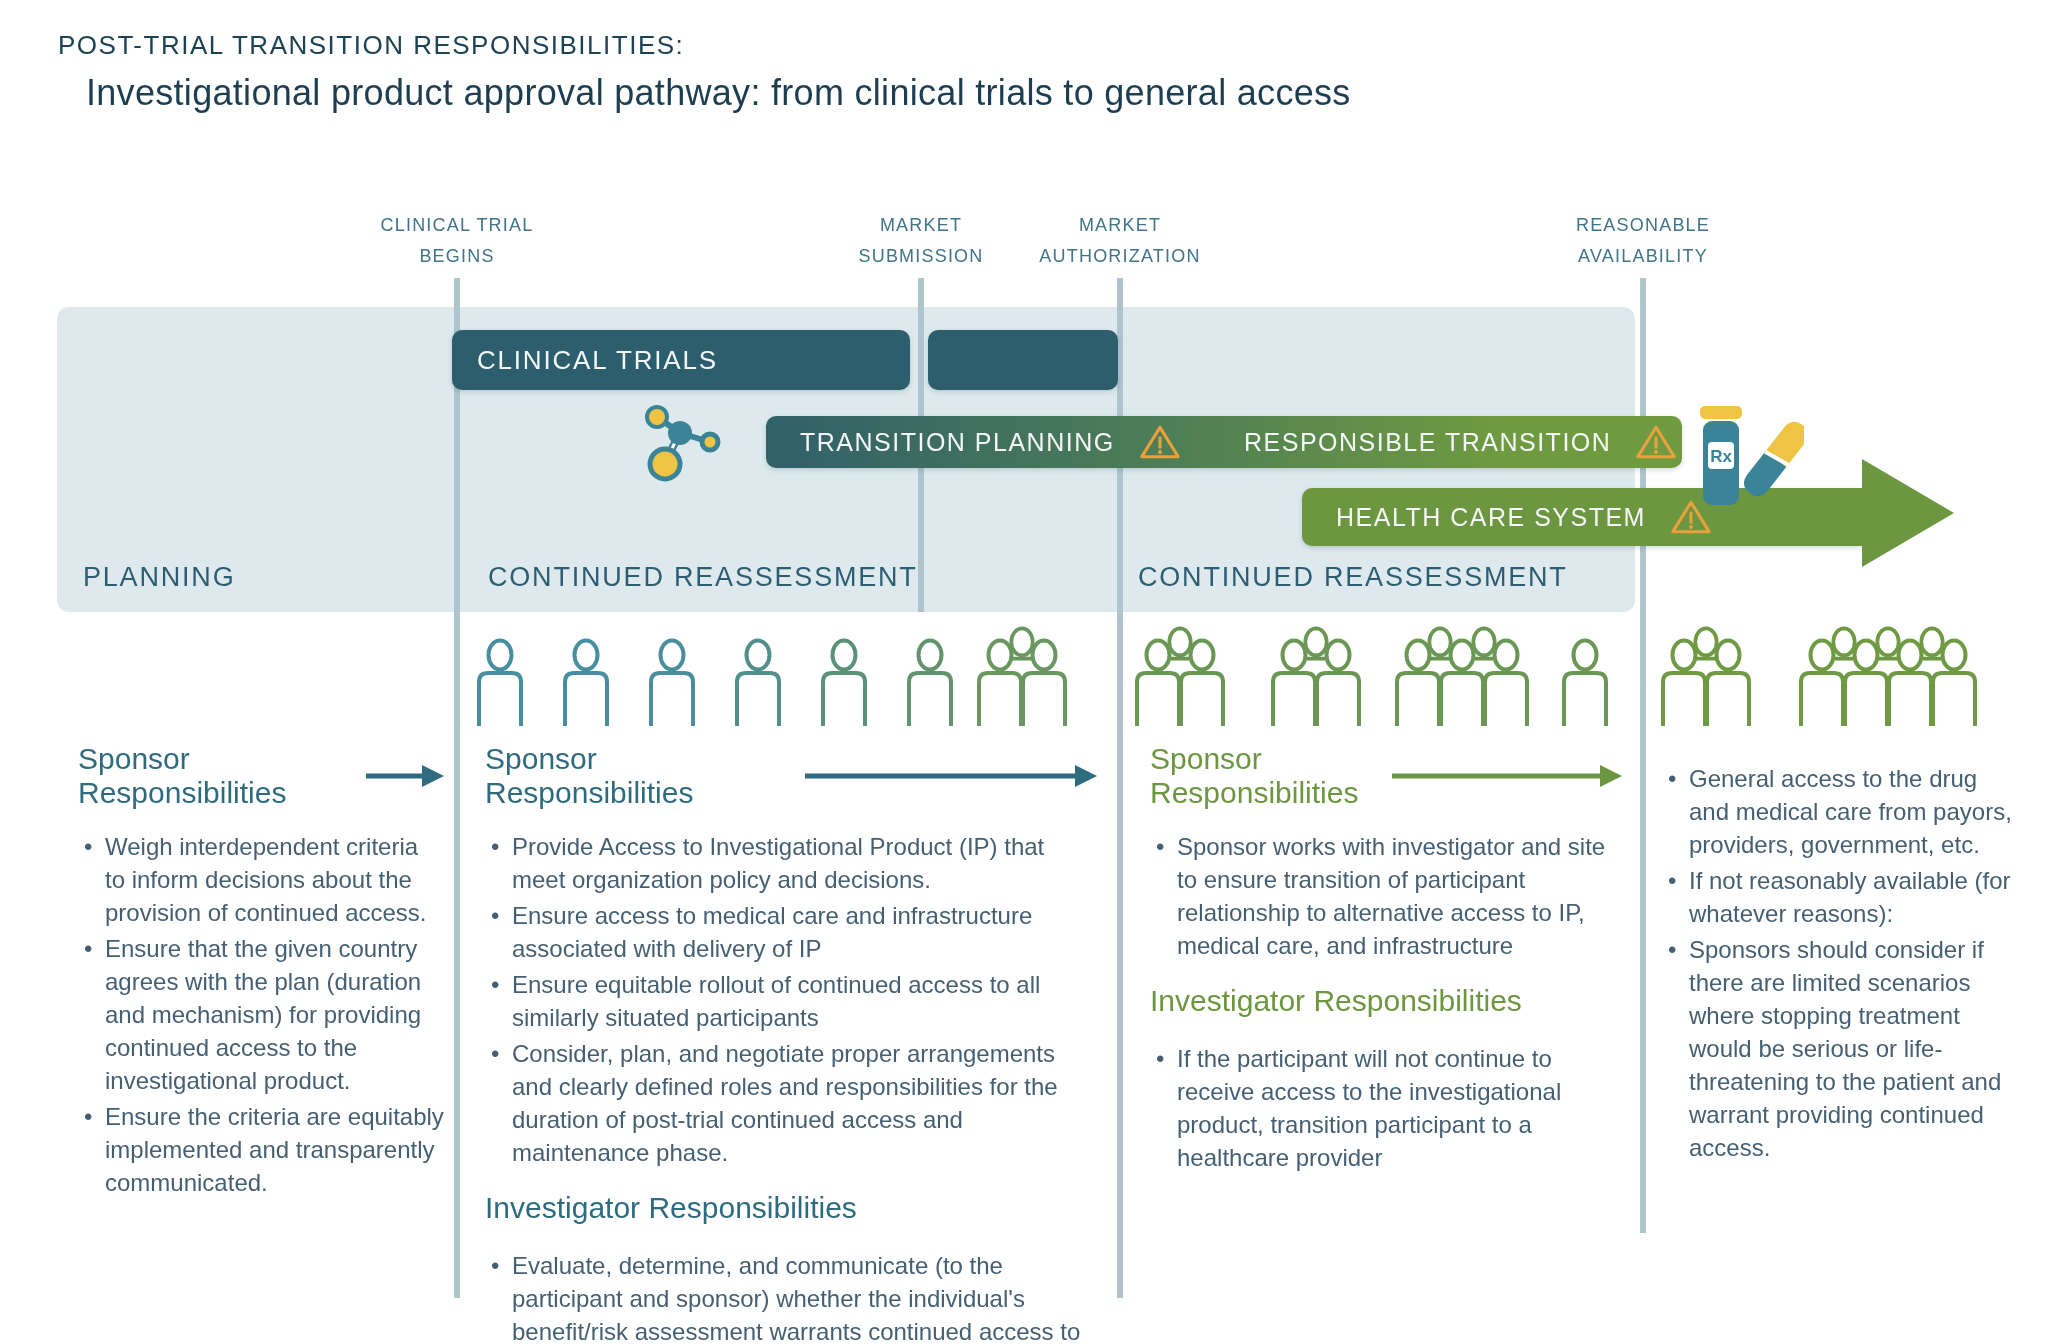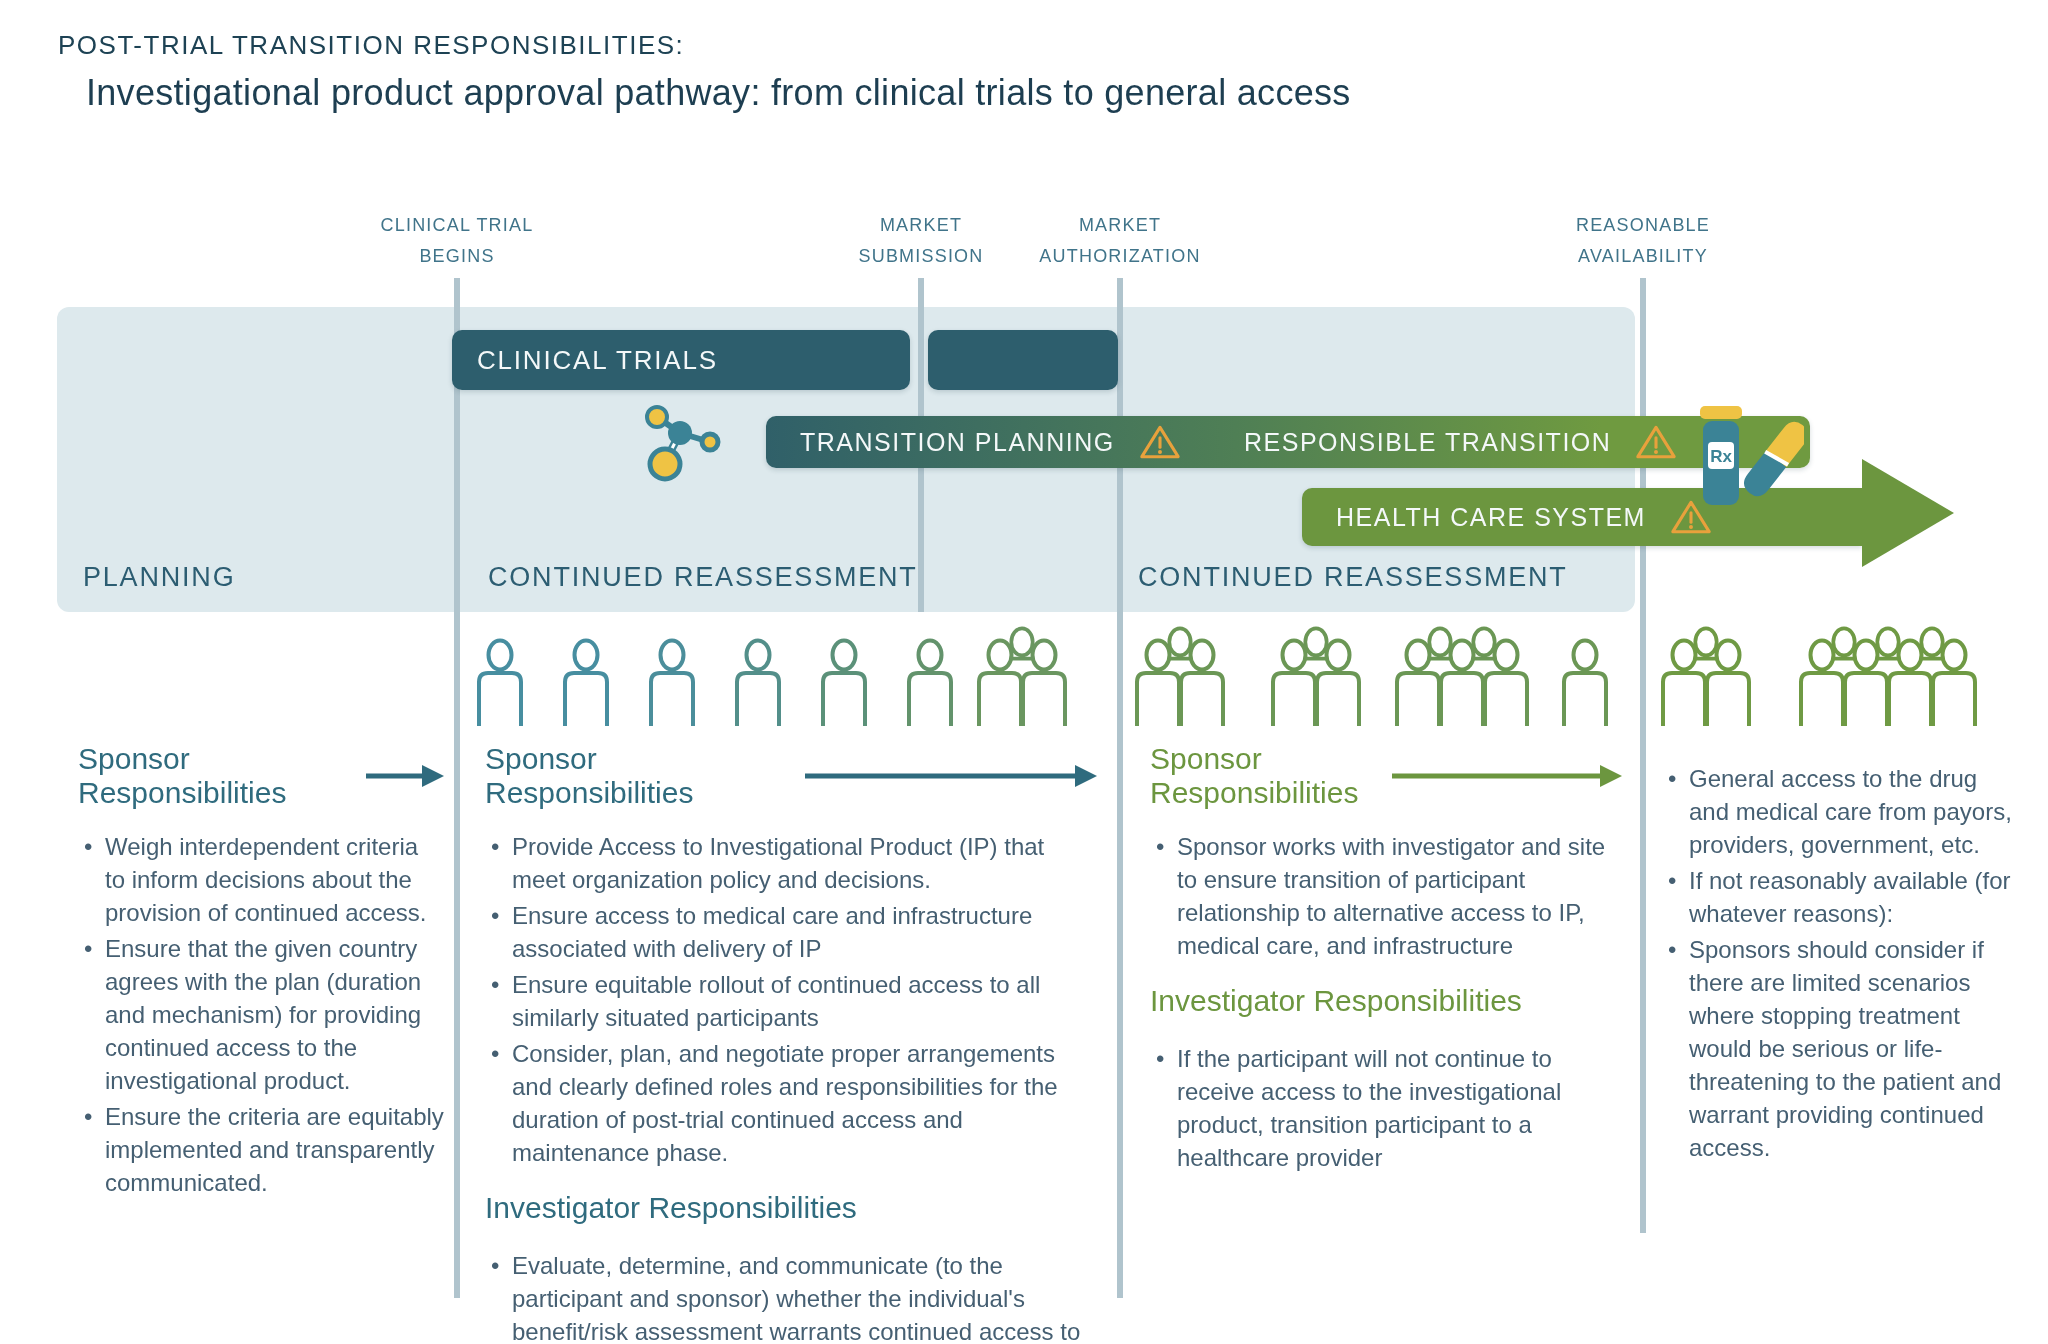--- a/index.html
+++ b/index.html
@@ -25,21 +25,21 @@
 
   .phase{position:absolute;top:562px;font-size:27px;letter-spacing:1.8px;
          color:var(--phase,#2c5d72);z-index:3;margin-left:8px;}
 
   
   .bar{position:absolute;display:flex;align-items:center;color:#f4f8f9;z-index:3;
        border-radius:10px;box-shadow:0 2px 5px rgba(30,60,70,.18);}
   .bar-clinical{left:452px;top:330px;width:458px;height:60px;background:var(--teal_dark,#2d5e6d);
                 font-size:26px;letter-spacing:1.8px;padding-left:25px;box-sizing:border-box;}
   .bar-clinical2{left:928px;top:330px;width:190px;height:60px;background:var(--teal_dark,#2d5e6d);}
-  .bar-transition{left:766px;top:416px;width:1044px;height:52px;
+  .bar-transition{left:766px;top:416px;width:916px;height:52px;
                   background:linear-gradient(90deg,#306069 0%,#4f7f55 45%,#6f9a40 80%);}
   .bar-health{left:1302px;top:488px;width:560px;height:58px;background:var(--green,#6c963f);
               border-radius:10px 0 0 10px;font-size:25px;letter-spacing:1.5px;}
   .bar-health-head{position:absolute;left:1862px;top:459px;width:0;height:0;z-index:3;
                    border-left:92px solid var(--green,#6c963f);
                    border-top:54px solid transparent;border-bottom:54px solid transparent;}
   .bar-label-group{position:absolute;display:flex;align-items:center;gap:24px;
                    font-size:25px;letter-spacing:1.5px;white-space:nowrap;}
 
   

